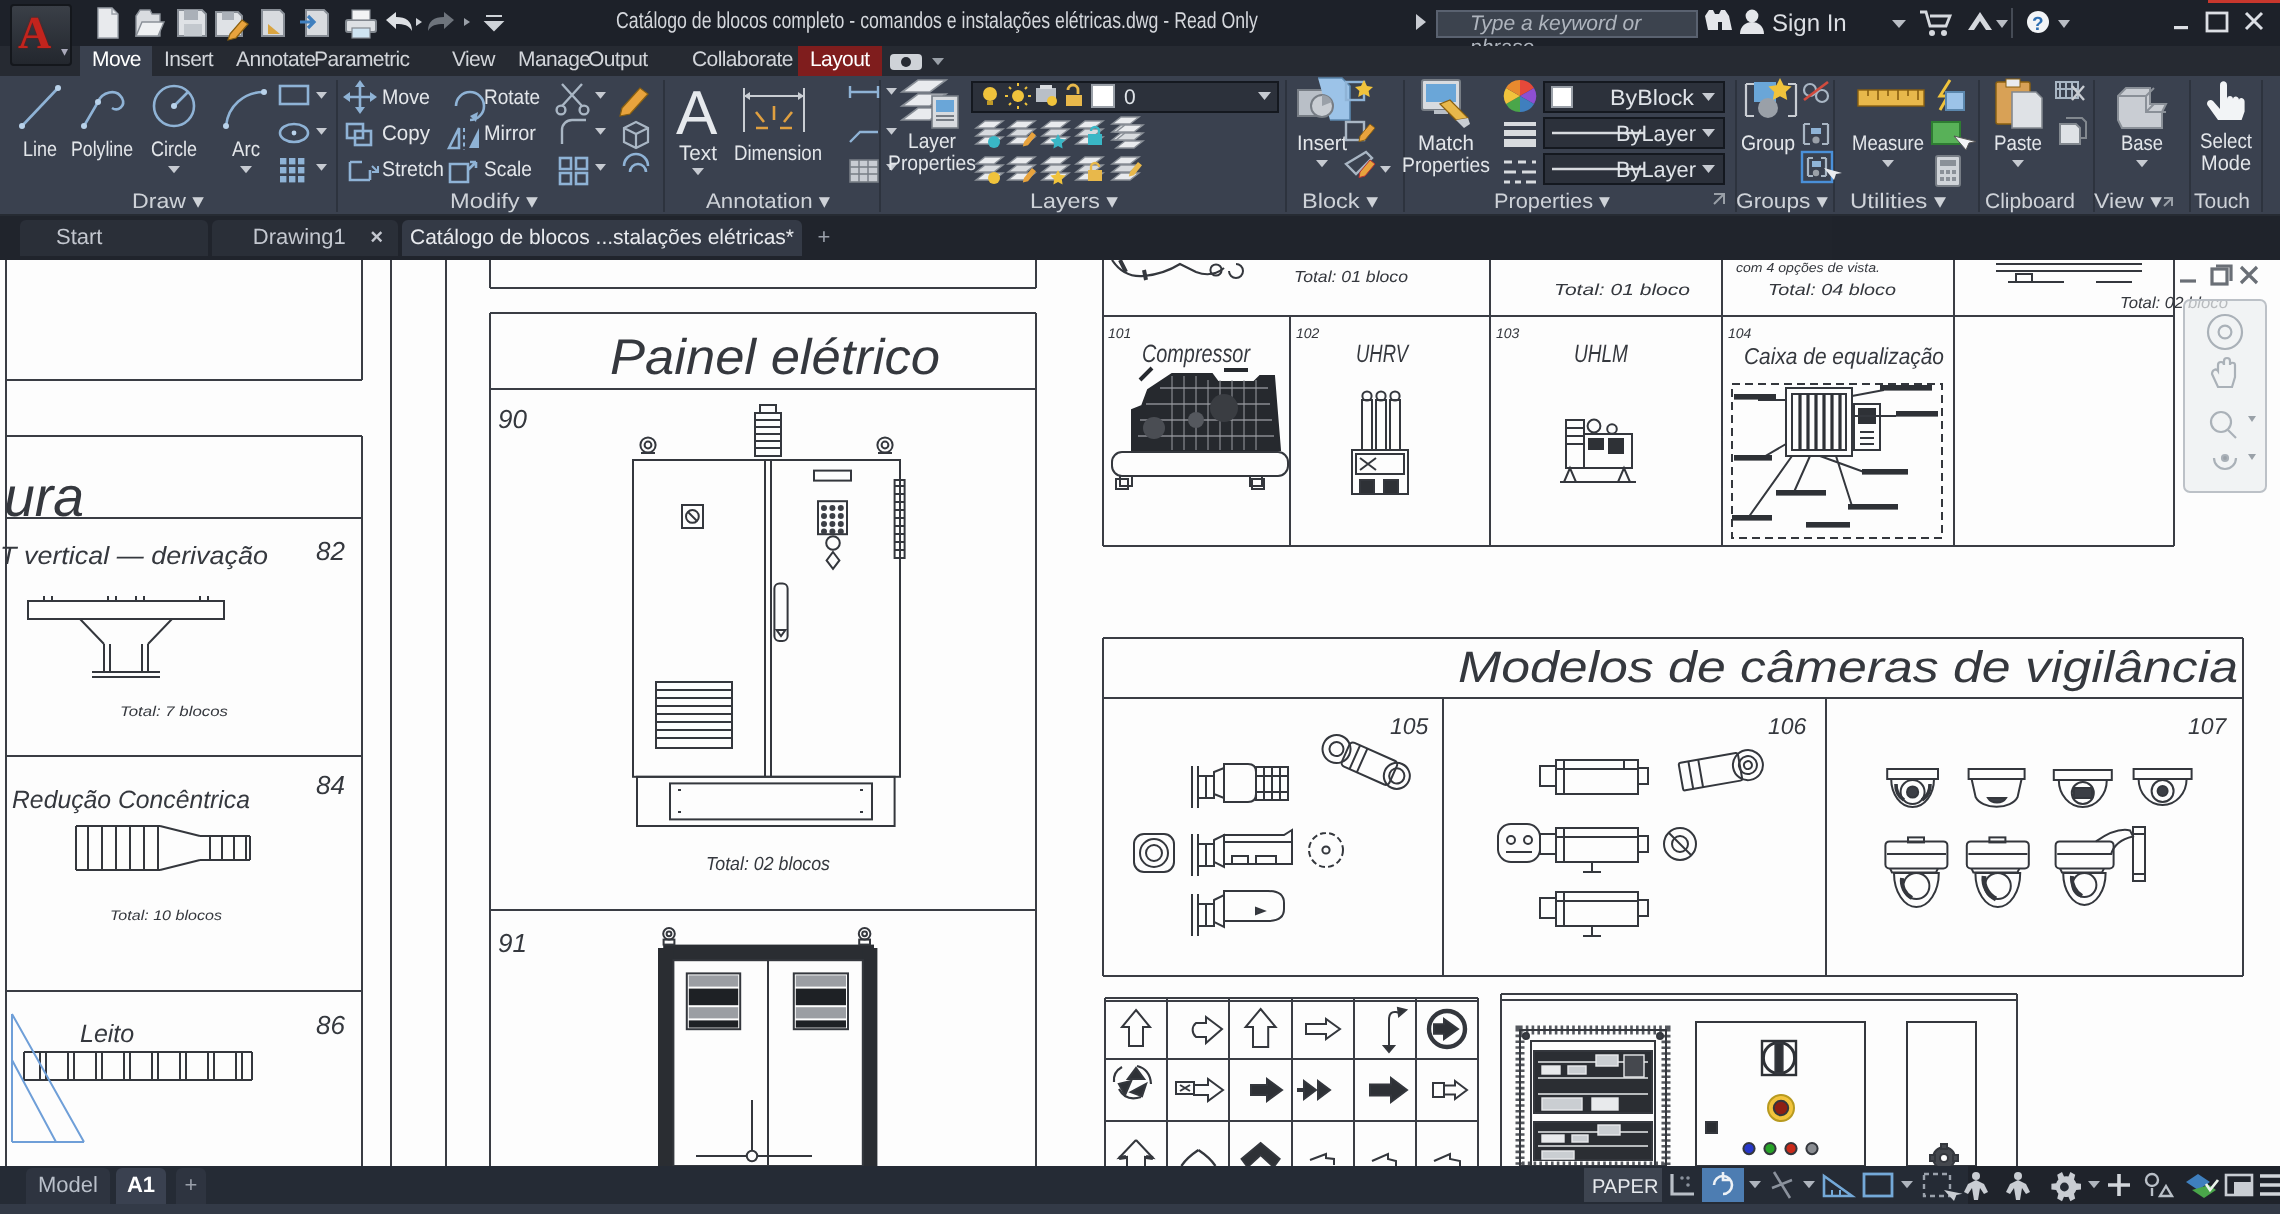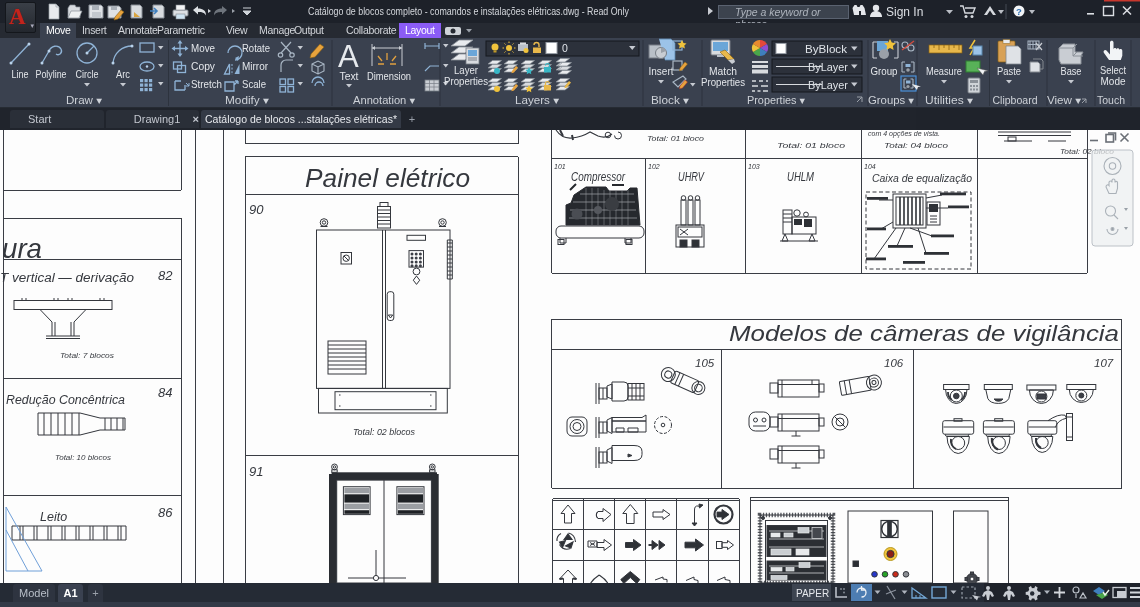--- a/index.html
+++ b/index.html
@@ -9,21 +9,21 @@
 #titlebar { position:absolute; left:0; top:0; width:1140px; height:23px; background:#1d2129; }
 #logo { position:absolute; left:5px; top:2px; width:31px; height:31px; background:linear-gradient(#3a3f47,#23272e); border:1px solid #14171c; border-radius:2px; z-index:30; }
 #logo .A { position:absolute; left:3px; top:1px; font-size:23px; font-weight:bold; color:#c2241d; font-family:"Liberation Serif",serif; text-shadow:0 0 1px #7d1511; }
 #logo .car { position:absolute; right:1px; bottom:2px; font-size:7px; color:#aab; }
 .title-text { position:absolute; top:5px; left:308px; color:#d4d7dc; font-size:11.5px; white-space:nowrap; transform:scaleX(0.77); transform-origin:left; }
 #searchbox { position:absolute; left:718px; top:5px; width:131px; height:14px; background:#3c434e; border:1px solid #5a6270; color:#aeb4bd; font-size:10.5px; font-style:italic; padding-left:16px; line-height:12px; }
 
 #tabrow { position:absolute; left:0; top:23px; width:1140px; height:15px; background:#262a32; }
 .rtab { position:absolute; top:0; height:15px; line-height:15px; font-size:10.5px; letter-spacing:-0.3px; color:#d2d5da; padding:0 6px; }
 .rtab.active { background:#3a414f; color:#fff; }
-.rtab.blue { background:#8b5cf6; color:#fff; }
+.rtab.blue { background:#7f1d1d; color:#fff; }
 
 #ribbon { position:absolute; left:0; top:38px; width:1140px; height:70px; background:#3a414f; border-bottom:1px solid #262b33; }
 
 #filetabs { position:absolute; left:0; top:108px; width:916px; height:22px; background:#20242c; }
 .ftab { position:absolute; top:2px; height:18px; line-height:18px; font-size:11px; color:#c3c7cf; text-align:center; border-radius:3px 3px 0 0; }
 .ftab.inactive { background:#2a2f38; }
 .ftab.active { background:#343a46; color:#e8eaee; }
 .fx { color:#c3c7cf; font-size:11px; font-weight:bold; }
 
 #canvas { position:absolute; left:0; top:130px; width:1140px; height:453px; background:#fdfdfd; }
@@ -444,21 +444,21 @@
     <path d="M1109 22 l-5 -7 c-1.5 -2 1 -4 2.5 -2.5 l3.5 4 v-12 c0 -2.5 3.5 -2.5 3.5 0 v7 c0 -2 3 -2 3 0 c0 -1.8 3 -1.8 3 .5 c0 -1.6 2.8 -1.4 2.8 .8 v5 l-1.5 4.2 z" fill="#f2f4f6"></path>
     <g font-size="10.5" fill="#e3e6ea" text-anchor="middle">
       <text x="1113" y="36" textLength="26" lengthAdjust="spacingAndGlyphs">Select</text>
           <text x="1113" y="47" textLength="25" lengthAdjust="spacingAndGlyphs">Mode</text>
     </g>
   </svg>
   </div>
 
   <div id="filetabs">
     <div class="ftab inactive" style="left:10px; width:94px; text-align:left; padding-left:18px;">Start</div>
-    <div class="ftab inactive" style="left:106px; width:93px; text-align:right; padding-left:13px;">Drawing1&nbsp;&nbsp;&nbsp;&nbsp;<span class="fx">×</span></div>
+    <div class="ftab inactive" style="left:106px; width:93px; text-align:center; padding-left:13px;">Drawing1&nbsp;&nbsp;&nbsp;&nbsp;<span class="fx">×</span></div>
     <div class="ftab active" style="left:201px; width:200px; font-size:10.5px;">Catálogo de blocos ...stalações elétricas* <span class="fx">×</span></div>
     <div class="ftab" style="left:405px; width:14px; color:#9aa0aa;">+</div>
   </div>
 
   <div id="canvas">
   <svg width="1140" height="453" viewBox="0 0 1140 453" font-family="Liberation Sans, sans-serif">
     <g stroke="#3a3d44" stroke-width="1" fill="none" shape-rendering="crispEdges">
 
       <line x1="3" y1="0" x2="3" y2="453"></line>
       <line x1="3" y1="60" x2="181" y2="60"></line>

